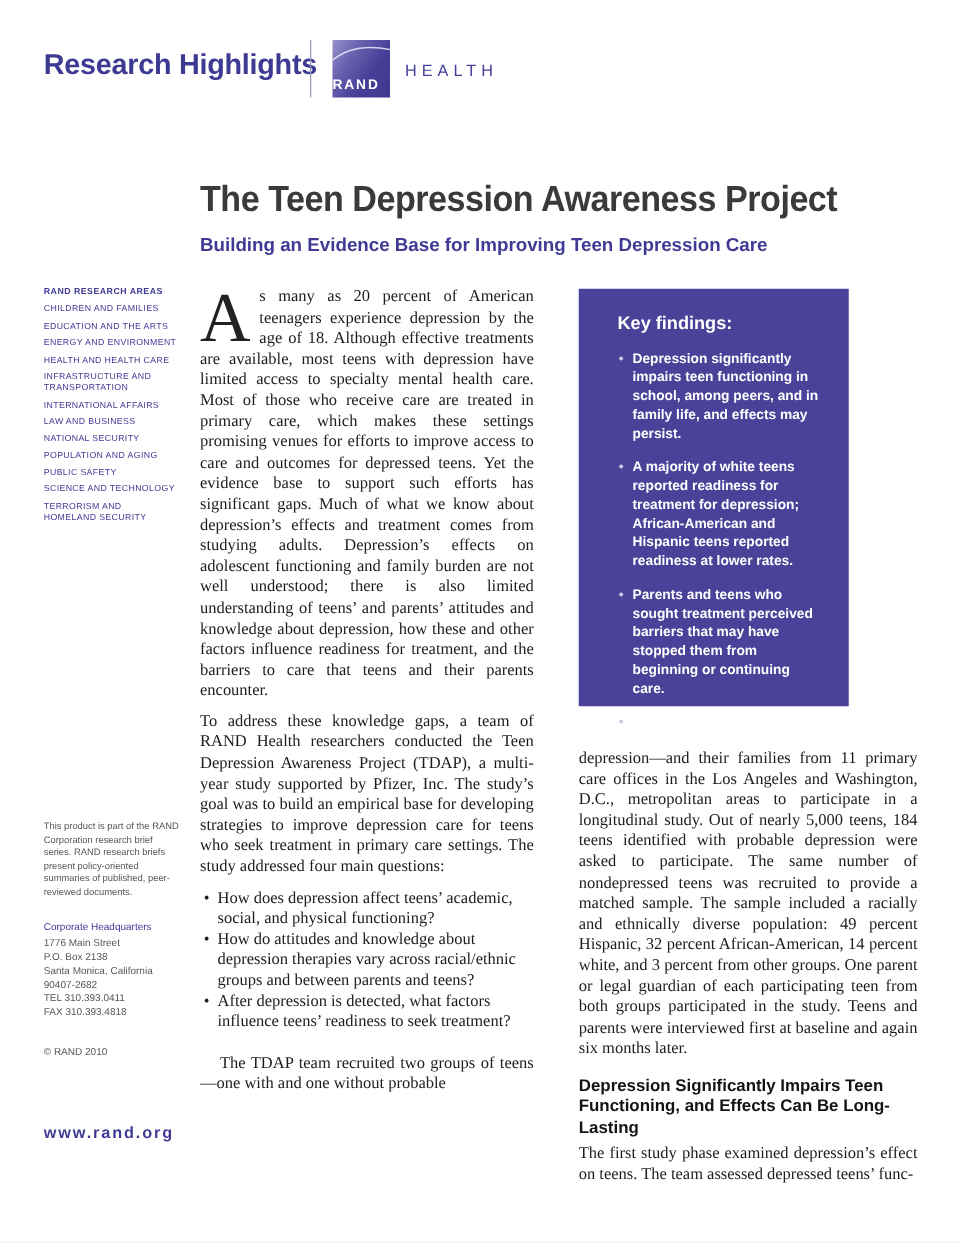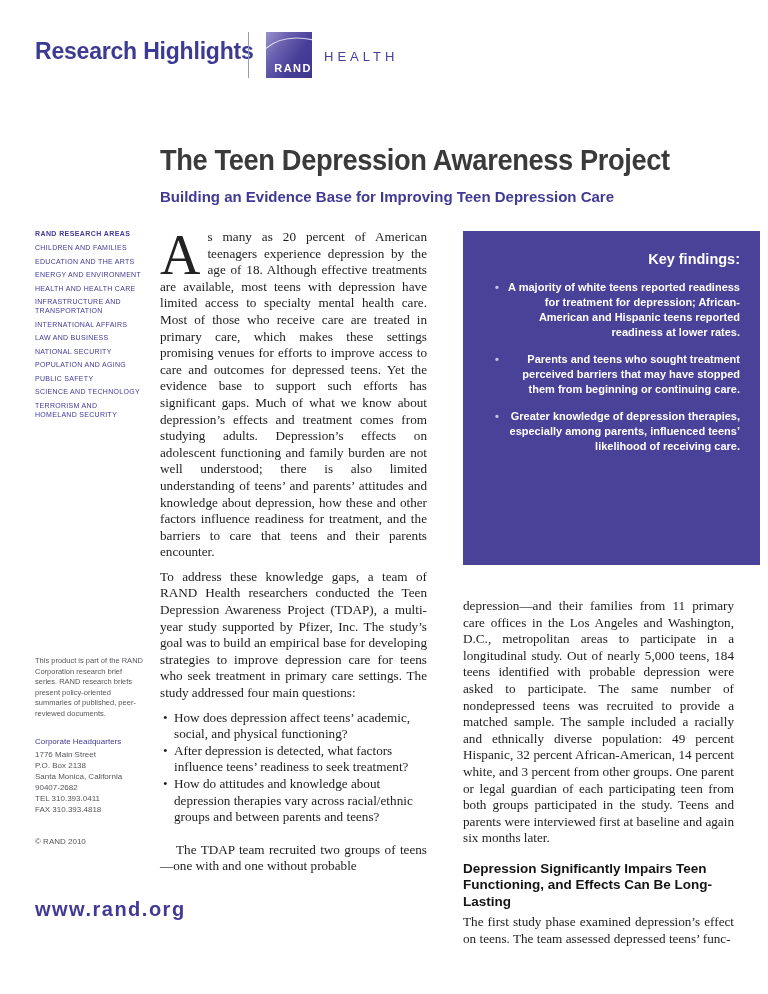--- a/index.html
+++ b/index.html
@@ -20,21 +20,21 @@
   .header-divider{
     position:absolute;left:248px;top:32px;width:1px;height:46px;background:#9a99b8;
   }
   .rand-logo{
     position:absolute;left:266px;top:32px;width:46px;height:46px;
     background:linear-gradient(125deg,#9a93cc 0%,#6a61b0 30%,#453d96 65%,#3e3790 100%);
     overflow:hidden;
   }
   .rand-logo svg{position:absolute;left:0;top:0;}
   .rand-logo-text{
-    position:absolute;left:0;right:0;bottom:4px;text-align:right;
+    position:absolute;left:0;right:0;bottom:4px;text-align:left;
     color:#ffffff;font-size:11px;font-weight:bold;letter-spacing:1.5px;
   }
   .health-label{
     position:absolute;left:324px;top:49px;
     font-size:13px;color:#45409a;letter-spacing:4px;font-weight:normal;
   }
   
   .page-title{
     position:absolute;left:160px;top:144px;width:560px;
     font-size:29px;font-weight:bold;color:#3a3a3a;
@@ -56,21 +56,21 @@
   }
   .product-note{
     position:absolute;left:35px;top:656px;width:110px;
     font-size:7.5px;color:#55565a;line-height:10.5px;
   }
   .hq{position:absolute;left:35px;top:736px;width:110px;font-size:8px;line-height:11px;color:#55565a;}
   .hq-title{color:#403a95;font-weight:normal;margin-bottom:2px;}
   .copyright{position:absolute;left:35px;top:837px;font-size:8px;color:#55565a;}
   .website{
     position:absolute;left:35px;top:898px;
-    font-size:20px;font-weight:bold;color:#403a95;letter-spacing:1.5px;
+    font-size:13px;font-weight:bold;color:#403a95;letter-spacing:1.5px;
   }
   
   .col-left{position:absolute;left:160px;top:229px;width:267px;}
   .col-right{position:absolute;left:463px;top:598px;width:271px;}
   .body-text{
     font-family:"Liberation Serif",serif;
     font-size:13.2px;line-height:16.6px;color:#1c1c1c;
     text-align:justify;margin:0 0 8px 0;
   }
   .dropcap{
@@ -88,23 +88,23 @@
     font-family:"Liberation Serif",serif;
     font-size:13.2px;line-height:16.6px;color:#1c1c1c;
     padding-left:14px;position:relative;text-align:left;
   }
   ul.questions li::before{
     content:"•";position:absolute;left:3px;top:0;color:#1c1c1c;
   }
   .closing-para{text-indent:16px;margin-top:16px;}
   
   .key-findings{
-    position:absolute;left:463px;top:231px;width:297px;height:334px;
+    position:absolute;left:463px;top:231px;width:216px;height:334px;
     background:#4a4198;box-sizing:border-box;
-    padding:20px 20px 16px 31px;color:#fff;text-align:right;
+    padding:20px 20px 16px 31px;color:#fff;
   }
   .key-findings-title{font-size:14.5px;font-weight:bold;margin-bottom:13px;}
   .key-finding{
     font-size:11px;font-weight:bold;line-height:15px;
     padding-left:12px;position:relative;margin-bottom:12px;
   }
   .key-finding::before{content:"•";position:absolute;left:1px;top:0;color:#cdc9e6;}
 </style>
 </head>
 <body>
@@ -152,32 +152,33 @@
     <div>90407-2682</div>
     <div>TEL  310.393.0411</div>
     <div>FAX  310.393.4818</div>
   </div>
 
   <div class="copyright">© RAND 2010</div>
   <div class="website">www.rand.org</div>
 
   <div class="key-findings">
     <div class="key-findings-title">Key findings:</div>
+    <div class="key-finding">Depression significantly impairs teen functioning in school, among peers, and in family life, and effects may persist.</div>
     <div class="key-finding">A majority of white teens reported readiness for treatment for depression; African-American and Hispanic teens reported readiness at lower rates.</div>
     <div class="key-finding">Parents and teens who sought treatment perceived barriers that may have stopped them from beginning or continuing care.</div>
     <div class="key-finding">Greater knowledge of depression therapies, especially among parents, influenced teens’ likelihood of receiving care.</div>
   </div>
 
   <div class="col-left">
     <p class="body-text"><span class="dropcap">A</span><span>s many as 20 percent of American teenagers experience depression by the age of 18. Although effective treatments are available, most teens with depression have limited access to specialty mental health care. Most of those who receive care are treated in primary care, which makes these settings promising venues for efforts to improve access to care and outcomes for depressed teens. Yet the evidence base to support such efforts has significant gaps. Much of what we know about depression’s effects and treatment comes from studying adults. Depression’s effects on adolescent functioning and family burden are not well understood; there is also limited understanding of teens’ and parents’ attitudes and knowledge about depression, how these and other factors influence readiness for treatment, and the barriers to care that teens and their parents encounter.</span></p>
     <p class="body-text">To address these knowledge gaps, a team of RAND Health researchers conducted the Teen Depression Awareness Project (TDAP), a multi-year study supported by Pfizer, Inc. The study’s goal was to build an empirical base for developing strategies to improve depression care for teens who seek treatment in primary care settings. The study addressed four main questions:</p>
     <ul class="questions">
       <li>How does depression affect teens’ academic, social, and physical functioning?</li>
+      <li>How do attitudes and knowledge about depression therapies vary across racial/ethnic groups and between parents and teens?</li>
       <li>After depression is detected, what factors influence teens’ readiness to seek treatment?</li>
-      <li>How do attitudes and knowledge about depression therapies vary across racial/ethnic groups and between parents and teens?</li>
     </ul>
     <p class="body-text closing-para">The TDAP team recruited two groups of teens—one with and one without probable</p>
   </div>
 
   <div class="col-right">
     <p class="body-text">depression—and their families from 11 primary care offices in the Los Angeles and Washington, D.C., metropolitan areas to participate in a longitudinal study. Out of nearly 5,000 teens, 184 teens identified with probable depression were asked to participate. The same number of nondepressed teens was recruited to provide a matched sample. The sample included a racially and ethnically diverse population: 49 percent Hispanic, 32 percent African-American, 14 percent white, and 3 percent from other groups. One parent or legal guardian of each participating teen from both groups participated in the study. Teens and parents were interviewed first at baseline and again six months later.</p>
     <div class="section-heading">Depression Significantly Impairs Teen Functioning, and Effects Can Be Long-Lasting</div>
     <p class="body-text">The first study phase examined depression’s effect on teens. The team assessed depressed teens’ func-</p>
   </div>
 

